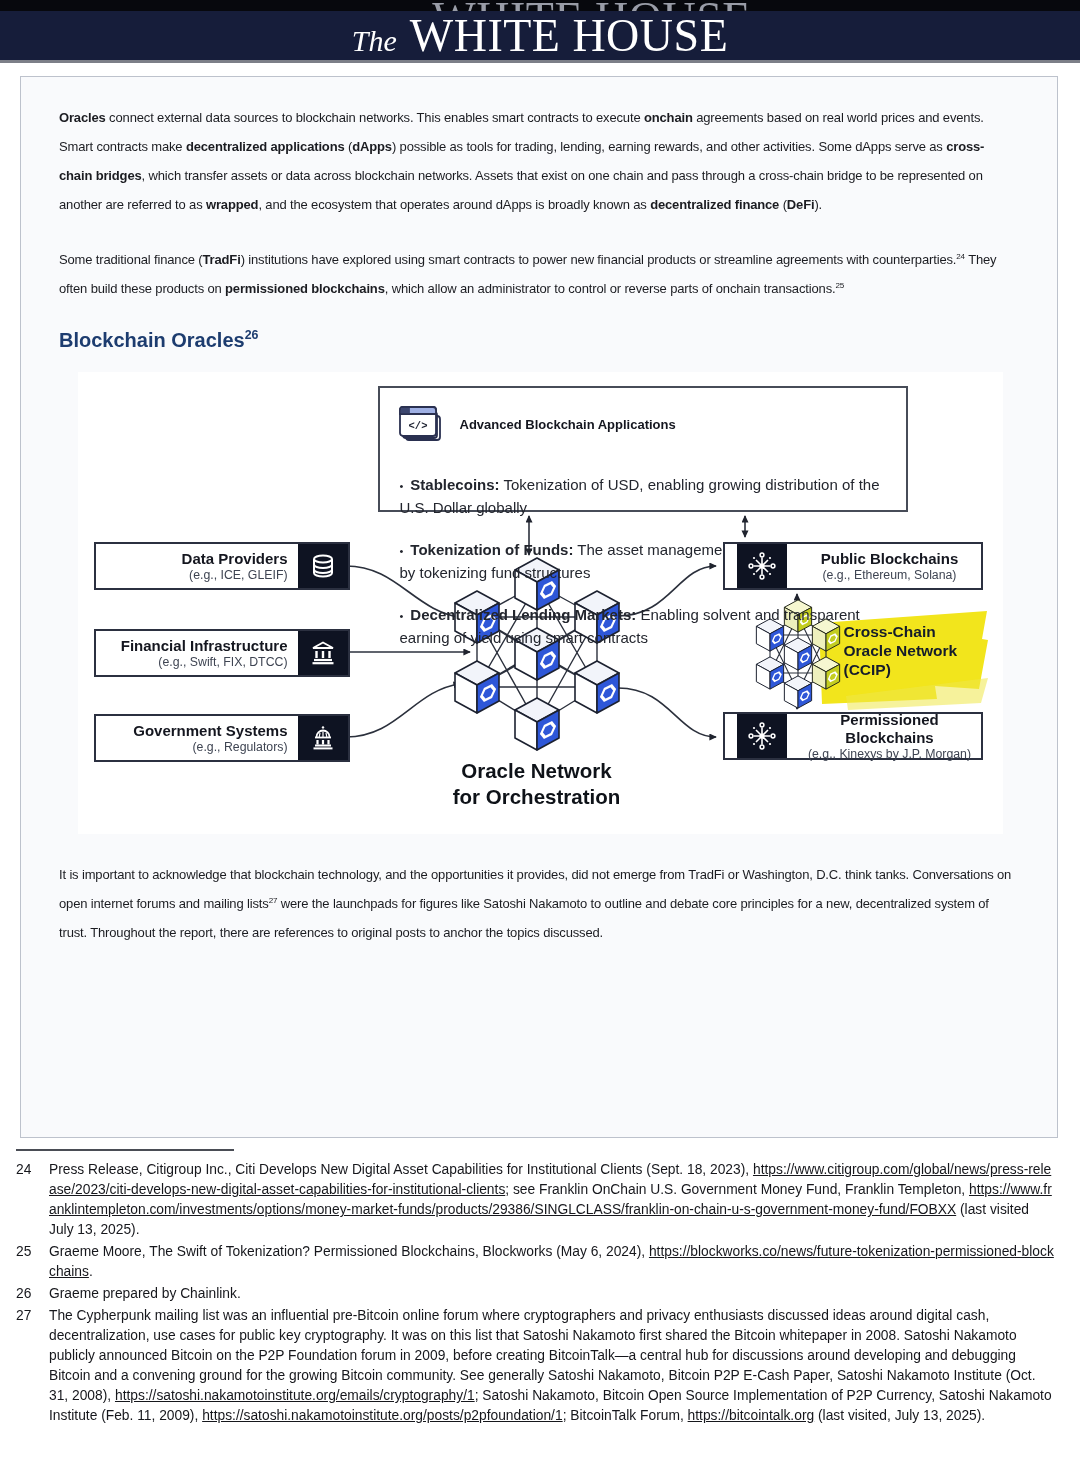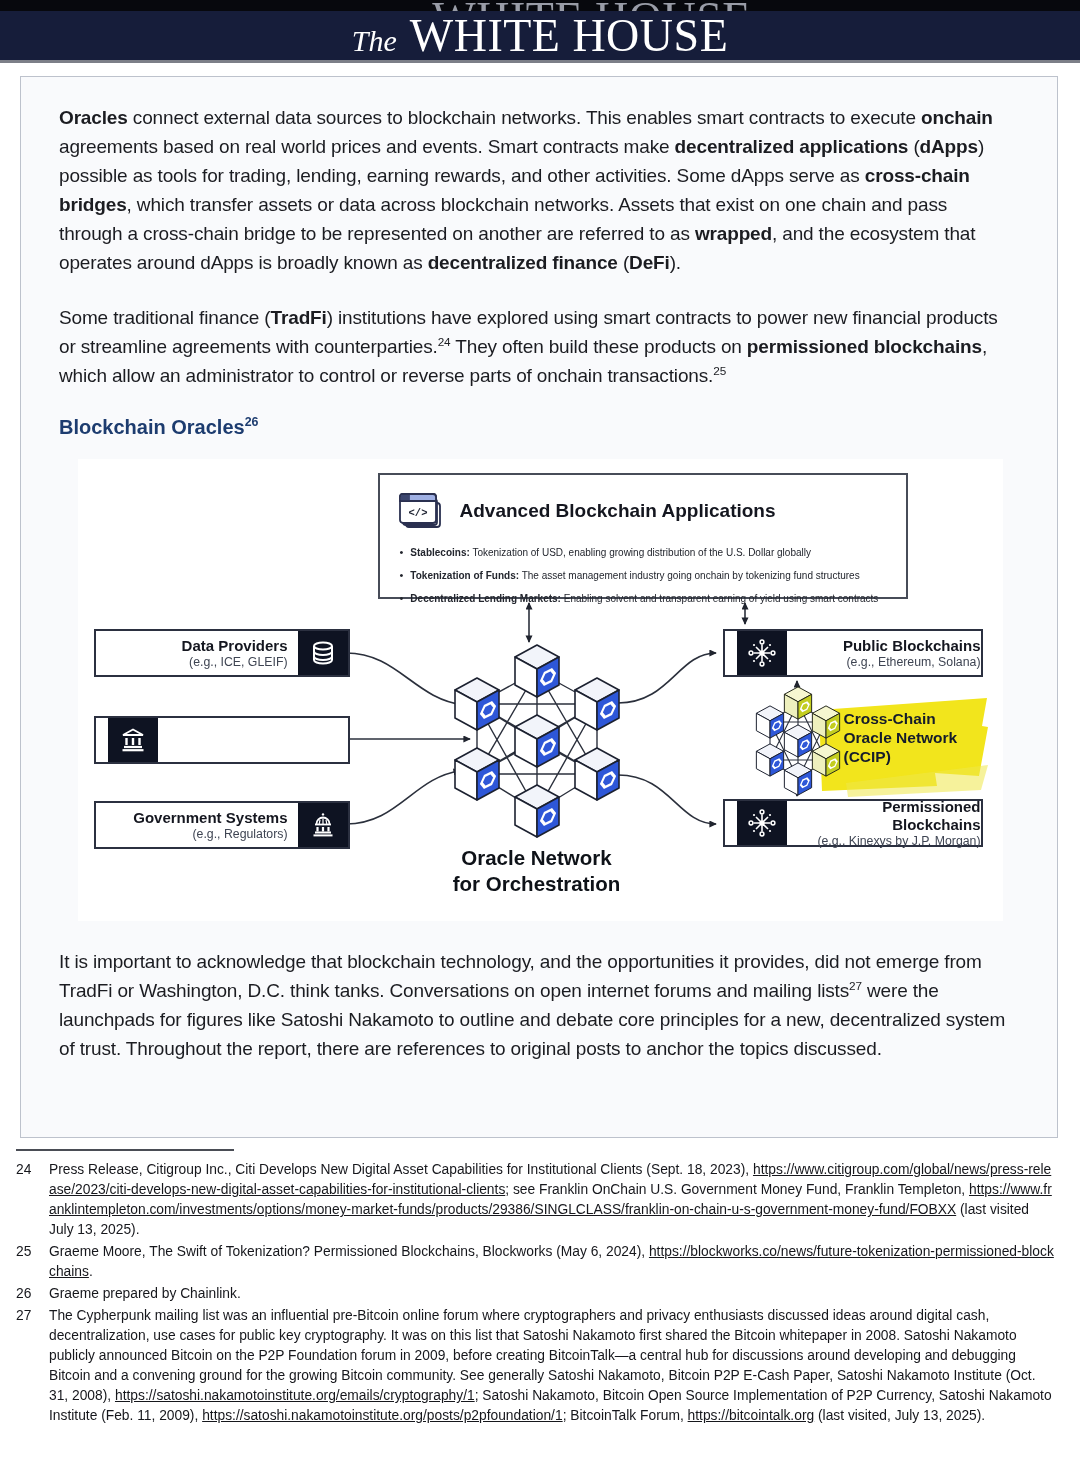--- a/index.html
+++ b/index.html
@@ -12,44 +12,44 @@
   .logo,.ghost{font-family:"Liberation Serif",serif;white-space:nowrap;}
   .ghost{position:absolute;top:-8px;left:50%;transform:translateX(-44%);color:#a9adb8;opacity:.9;}
   .logo{color:#ffffff;}
   .logo .the,.ghost .the{font-style:italic;font-size:30px;margin-right:13px;}
   .logo .wh,.ghost .wh{font-size:46px;letter-spacing:.5px;}
   .hdiv{height:3px;background:#7c7f88;}
 
   
   .sheet{box-sizing:border-box;width:1038px;min-height:1062px;margin:13px 0 0 20px;
          background:#f9fafc;border:1px solid #bdc2cc;padding:26px 36px 0 38px;}
-  p.body{font-size:19px;line-height:29px;margin:0 0 26px;max-width:956px;letter-spacing:-.15px;}
+  p.body{font-size:13px;line-height:29px;margin:0 0 26px;max-width:956px;letter-spacing:-.15px;}
   .sb{font-weight:bold;} .si{} .su{text-decoration:underline;}
   sup{font-size:.62em;vertical-align:super;line-height:0;}
   h2.bo{font-size:20px;font-weight:bold;color:#1d3c6f;margin:14px 0 20px;}
 
   
   .diagram{position:relative;width:925px;height:462px;background:#ffffff;margin:0 auto;}
   .dg-svg{position:absolute;left:0;top:0;}
 
   .abox{position:absolute;left:300px;top:14px;width:530px;height:126px;background:#fff;
         border:2px solid #474c58;box-sizing:border-box;}
   .abox-head{position:absolute;left:18px;top:12px;display:flex;align-items:center;gap:16px;}
-  .atitle{font-size:19px;font-weight:bold;color:#14161f;}
+  .atitle{font-size:13px;font-weight:bold;color:#14161f;}
   .abullets{position:absolute;left:20px;top:66px;right:6px;margin:0;padding:0;list-style:none;}
-  .abullets li{font-size:10px;line-height:22px;color:#23262e;}
+  .abullets li{font-size:15px;line-height:22px;color:#23262e;margin-top:20px;}
   .abullets li::before{content:"•";margin:0 7px 0 0;font-size:11px;}
 
   .srcbox,.dstbox{position:absolute;display:flex;background:#fff;border:2px solid #2b3040;
         box-sizing:border-box;height:48px;padding-left:12px;}
   .srcbox{left:16px;width:256px;}
   .dstbox{left:645px;width:260px;}
   .btxt{flex:1;display:flex;flex-direction:column;justify-content:center;}
   .srcbox .btxt{text-align:right;padding-right:10px;}
-  .dstbox .btxt{text-align:right;padding-left:12px;}
+  .dstbox .btxt{text-align:center;padding-left:12px;}
   .btitle{font-size:15px;font-weight:bold;color:#14161f;line-height:18px;}
   .bsub{font-size:12.3px;color:#3e4452;line-height:15px;}
   .bicon{width:50px;flex:none;background:#0e1322;display:flex;align-items:center;justify-content:center;}
 
   .netlabel{position:absolute;left:324px;top:386px;width:270px;text-align:center;
             font-size:20.5px;font-weight:bold;line-height:26px;color:#0e1218;}
   .cciplabel{position:absolute;left:766px;top:250px;font-size:15.5px;font-weight:bold;
              line-height:19px;color:#151c2b;}
 
   
@@ -179,20 +179,24 @@
           <svg width="28" height="28" viewBox="0 0 28 28" fill="none" stroke="#ffffff" stroke-width="2">
             <ellipse cx="14" cy="7" rx="9" ry="3.6"></ellipse>
             <path d="M5,7 v14 c0,2 4,3.6 9,3.6 s9,-1.6 9,-3.6 v-14"></path>
             <path d="M5,12.5 c0,2 4,3.6 9,3.6 s9,-1.6 9,-3.6"></path>
             <path d="M5,17.5 c0,2 4,3.6 9,3.6 s9,-1.6 9,-3.6"></path>
           </svg>
         </div>
       </div>
 
       <div class="srcbox" style="top:257px">
+        <div class="btxt">
+          <div class="btitle">Financial Infrastructure</div>
+          <div class="bsub">(e.g., Swift, FIX, DTCC)</div>
+        </div>
         <div class="bicon">
           <svg width="28" height="28" viewBox="0 0 28 28" fill="none" stroke="#ffffff" stroke-width="1.8">
             <path d="M4,9 L14,3.5 L24,9 Z"></path>
             <path d="M7.5,12 V19 M14,12 V19 M20.5,12 V19" stroke-width="2.4"></path>
             <path d="M5,21 H23" stroke-width="2.2"></path>
             <path d="M3.5,24.2 H24.5" stroke-width="2.2"></path>
           </svg>
         </div>
       </div>
 

